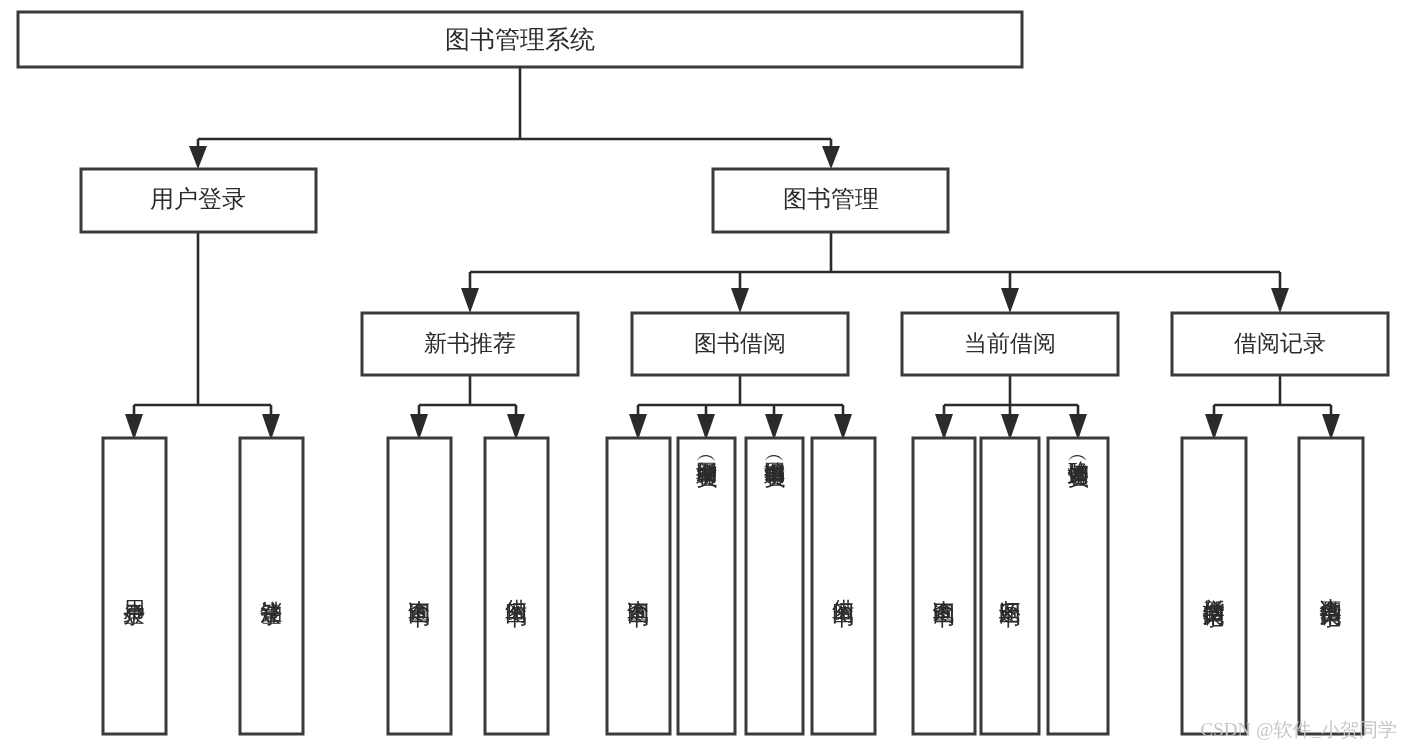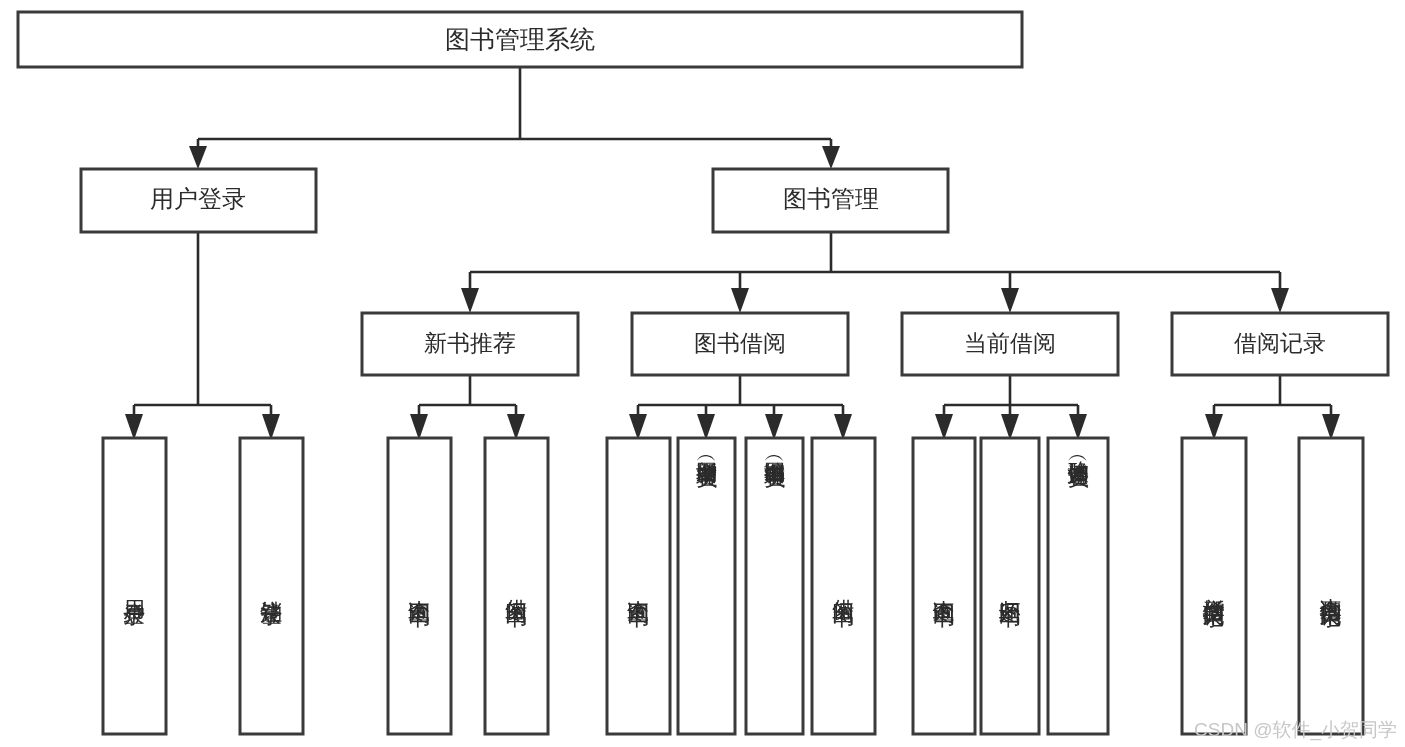--- a/index.html
+++ b/index.html
@@ -54,21 +54,21 @@
     text-align:center;
   }
   .leaf-text.tall{font-size:21px;letter-spacing:1px;}
 
   #watermark{
     position:absolute;
     right:8px;
     bottom:4px;
     font-size:19px;
     color:#c7c7c7;
-    font-family:Liberation Sans, sans-serif;
+    font-family:Liberation Serif, serif;
     white-space:nowrap;
     user-select:none;
   }
 </style>
 </head>
 <body>
 
 <div id="diagram-root">
 
   <svg id="tree" viewBox="0 0 1405 747">

